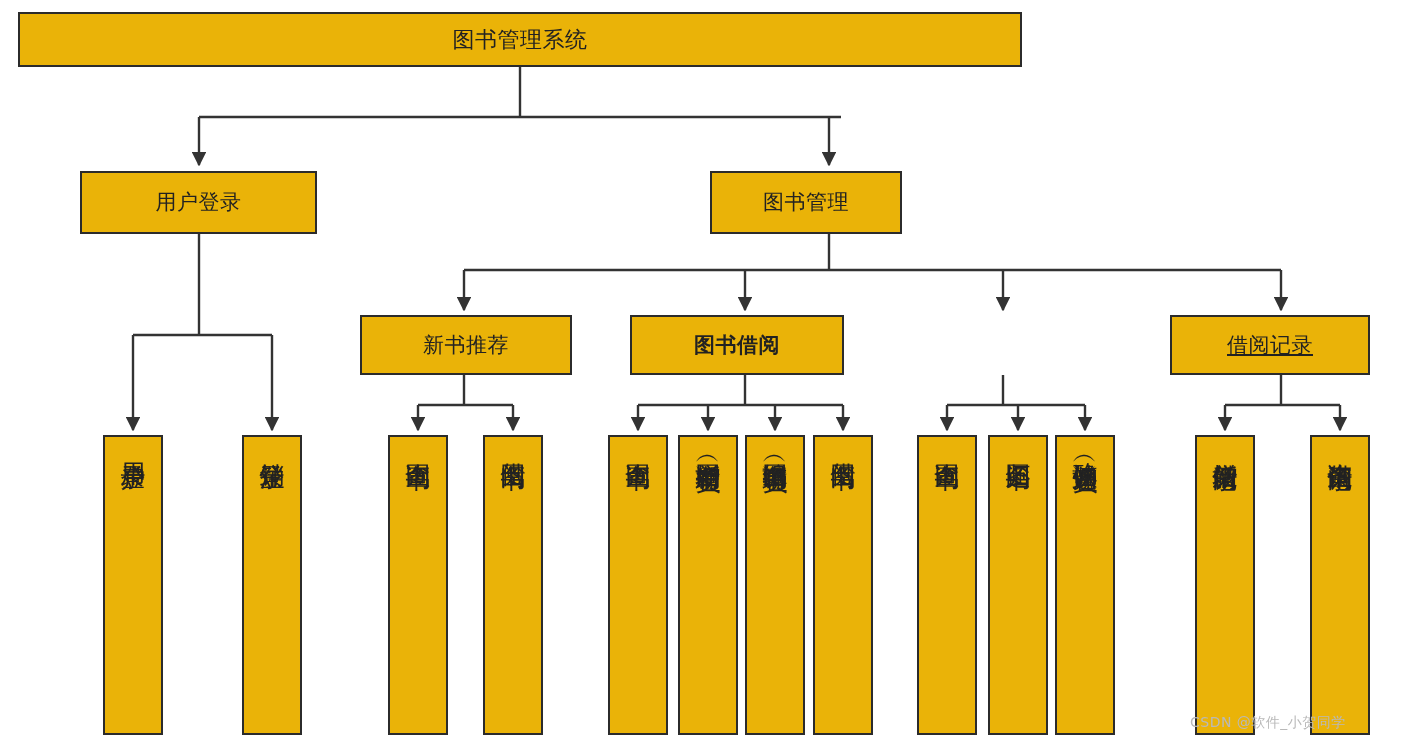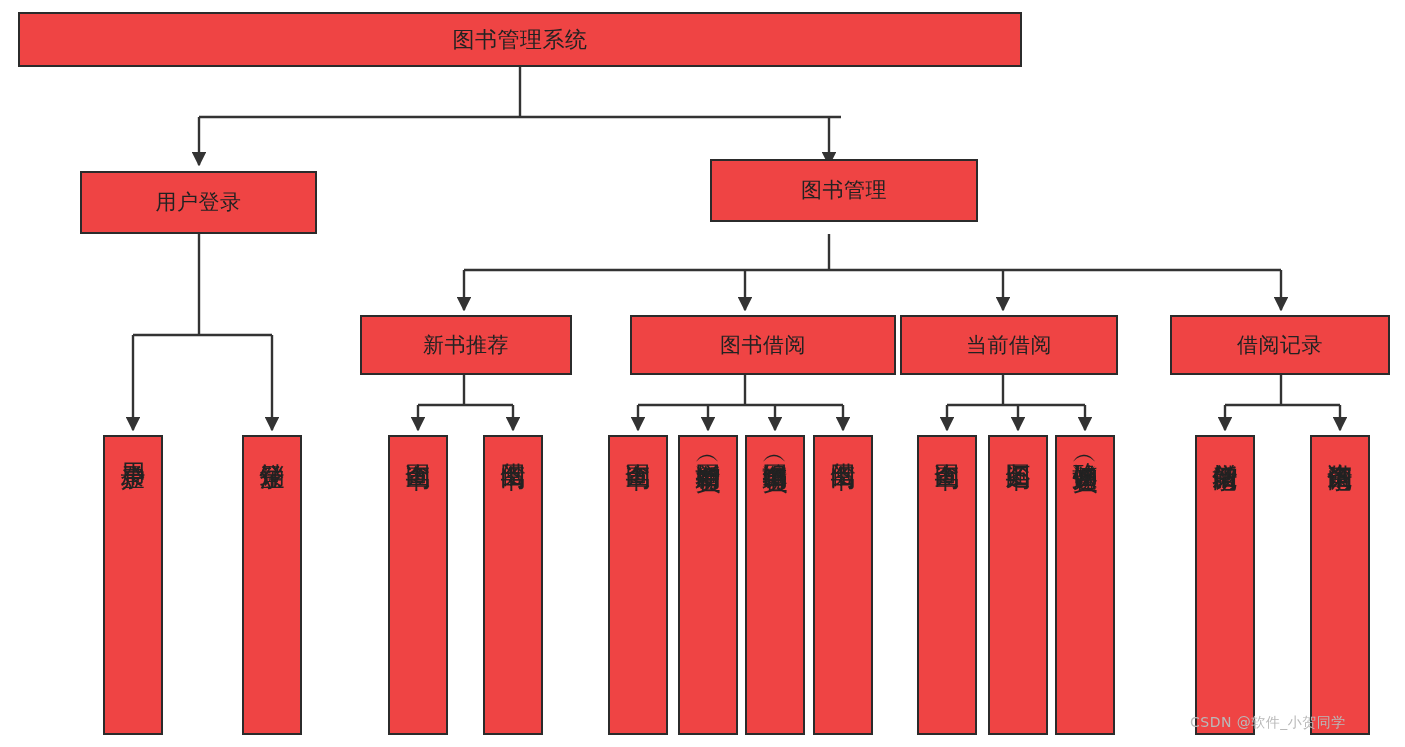--- a/index.html
+++ b/index.html
@@ -22,21 +22,21 @@
     position: absolute;
     left: 0;
     top: 0;
     width: 1405px;
     height: 747px;
     pointer-events: none;
   }
   .node {
     position: absolute;
     box-sizing: border-box;
-    background: #ef4444;
+    background: #eab308;
     border: 2px solid #2b2b2b;
     display: flex;
     align-items: center;
     justify-content: center;
     color: #222222;
     z-index: 2;
   }
   .node .lbl {
     display: block;
     text-align: center;
@@ -133,34 +133,31 @@
     </g>
   </svg>
 
   <div class="node h root" style="left:18px; top:12px; width:1004px; height:55px;">
     <span class="lbl">图书管理系统</span>
   </div>
 
   <div class="node h" style="left:80px; top:171px; width:237px; height:63px;">
     <span class="lbl">用户登录</span>
   </div>
-  <div class="node h" style="left:710px; top:159px; width:268px; height:63px;">
+  <div class="node h" style="left:710px; top:171px; width:192px; height:63px;">
     <span class="lbl">图书管理</span>
   </div>
 
   <div class="node h" style="left:360px; top:315px; width:212px; height:60px;">
     <span class="lbl">新书推荐</span>
   </div>
-  <div class="node h" style="left:630px; top:315px; width:266px; height:60px;">
+  <div class="node h" style="left:630px; top:315px; width:214px; height:60px;font-weight:bold;">
     <span class="lbl">图书借阅</span>
   </div>
-  <div class="node h" style="left:900px; top:315px; width:218px; height:60px;">
-    <span class="lbl">当前借阅</span>
-  </div>
-  <div class="node h" style="left:1170px; top:315px; width:220px; height:60px;">
+  <div class="node h" style="left:1170px; top:315px; width:200px; height:60px;text-decoration:underline;">
     <span class="lbl">借阅记录</span>
   </div>
 
   <div class="node v" style="left:103px; top:435px; width:60px; height:300px;">
     <span class="lbl">用户登录</span>
   </div>
   <div class="node v" style="left:242px; top:435px; width:60px; height:300px;">
     <span class="lbl">注销登录</span>
   </div>
 

